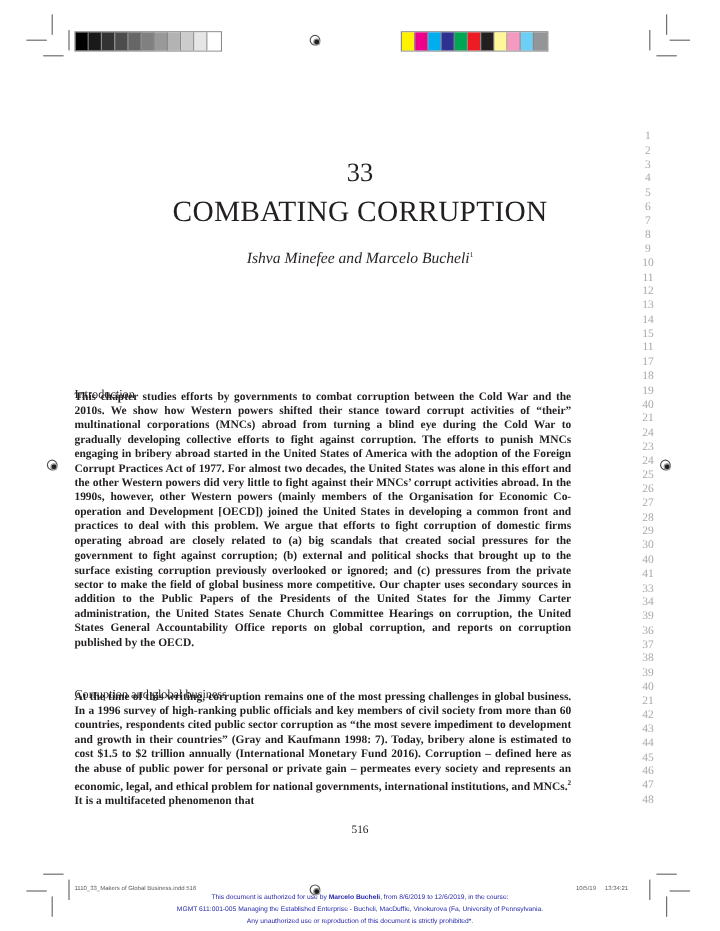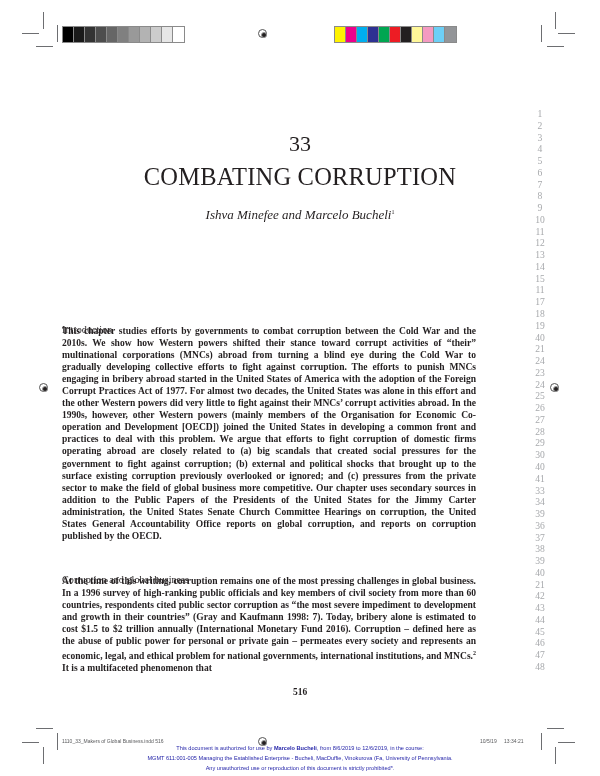--- a/index.html
+++ b/index.html
@@ -27,21 +27,21 @@
   .authors sup { font-size:6px; vertical-align:5px; font-style:normal; }
   .line-nums {
     position:absolute; left:528px; top:108px; width:24px; text-align:center;
     font-size:9.6px; line-height:11.77px; color:#a7a9ac;
   }
   .section-heading { position:absolute; left:62px; width:414px; text-align:left; font-weight:normal; font-size:10.2px;margin-top:13px; }
   .body-text {
     position:absolute; left:62px; width:414px; font-size:9.55px; line-height:12.05px;
     text-align:justify; color:#231f20;font-weight:bold;
   }
-  .page-number { top:687px; left:0; width:600px; text-align:center; font-size:9.5px;font-weight:bold; }
+  .page-number { top:687px; left:0; width:600px; text-align:center; font-size:9.5px; }
   .slug { font-family:"Liberation Sans","DejaVu Sans",sans-serif; font-size:5px; color:#58595b; }
   .notice { position:absolute; left:0; width:600px; text-align:center;
     font-family:"Liberation Sans","DejaVu Sans",sans-serif; font-size:5.6px; color:#1f1fa6; line-height:10.5px; }
   .notice b { font-weight:bold; }
 </style>
 </head>
 <body>
 
 <div class="crop" style="left:22px;top:33px;width:17px;height:1px;"></div>
 <div class="crop" style="left:43px;top:12px;width:1px;height:17px;"></div>

